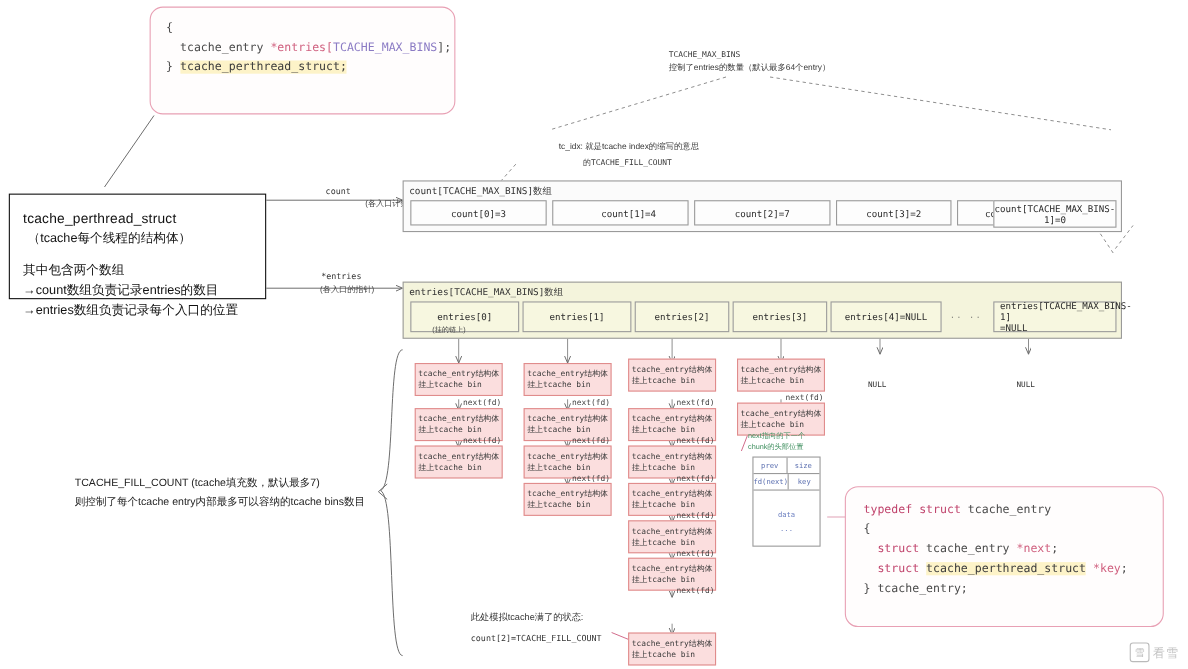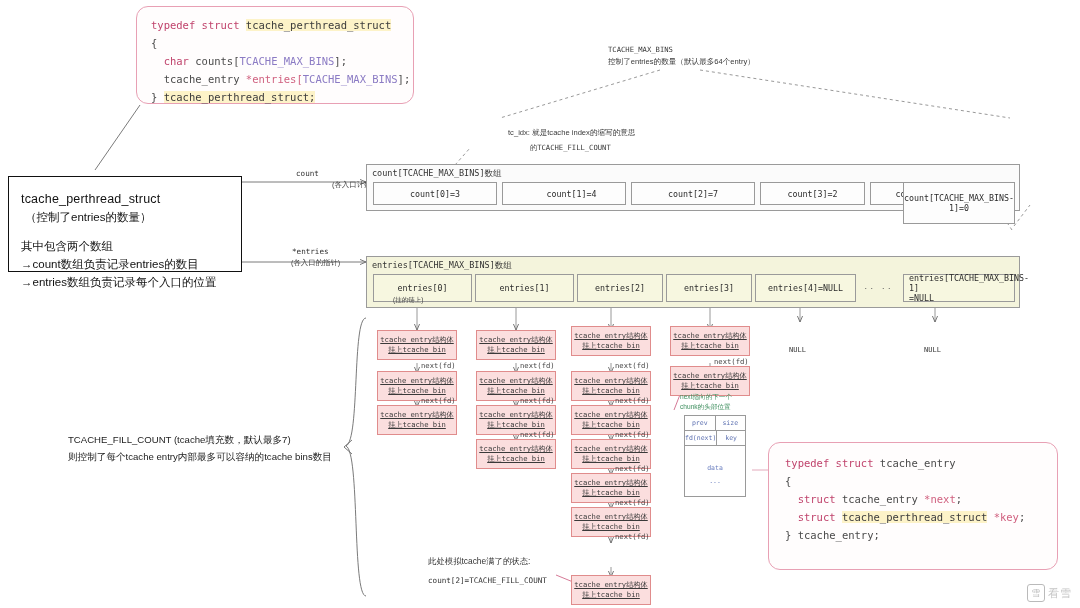--- a/index.html
+++ b/index.html
@@ -73,27 +73,25 @@
     justify-content:center;font-size:9px;color:#555;letter-spacing:3px;
   }
 
   
   .node{
     position:absolute;
     background:#fbdede;
     border:1px solid #e08c8c;
     box-sizing:border-box;
     display:flex;align-items:center;justify-content:center;
-    text-align:center;
     font-family:"DejaVu Sans Mono","Liberation Mono",monospace;
     font-size:7.2px;
     line-height:1.38;
     color:#3a3a3a;
     padding:14px 2px;
-    text-decoration:underline;
   }
   .nxtlbl{
     position:absolute;
     font-family:"DejaVu Sans Mono","Liberation Mono",monospace;
     font-size:7.2px;color:#444;
   }
   .nulllbl{
     position:absolute;
     font-family:"DejaVu Sans Mono","Liberation Mono",monospace;
     font-size:7px;color:#333;margin-top:20px;
@@ -203,30 +201,28 @@
 
       <path d="M352,440 L344,447 L352,454" stroke="#6b6b6b"></path>
 
       <path d="M556,575 L578,584" marker-end="url(#ahp)" stroke="#d06a8a"></path>
 
       <path d="M752,470 L770,470" stroke="#e0a0b4" stroke-dasharray="0"></path>
     </g>
   </svg>
 
   <div class="codebox abs" style="left:136px;top:6px;width:278px;height:98px;padding:9px 0 0 14px;">
-    <div><span class="kw">typedef struct </span><span class="hl">tcache_perthread_struct</span></div>
     <div><span class="id">{</span></div>
-    <div><span class="kw">&nbsp;&nbsp;char </span><span class="id">counts[</span><span class="ty">TCACHE_MAX_BINS</span><span class="id">];</span></div>
     <div><span class="id">&nbsp;&nbsp;tcache_entry </span><span class="pnk">*entries[</span><span class="ty">TCACHE_MAX_BINS</span><span class="id">];</span></div>
     <div><span class="id">} </span><span class="hl">tcache_perthread_struct;</span></div>
   </div>
 
   <div class="descbox abs" style="left:8px;top:176px;width:234px;height:96px;">
     <div class="t1">tcache_perthread_struct</div>
-    <div class="sub">（控制了entries的数量）</div>
+    <div class="sub">（tcache每个线程的结构体）</div>
     <div class="gap"></div>
     <div>其中包含两个数组</div>
     <div>→count数组负责记录entries的数目</div>
     <div>→entries数组负责记录每个入口的位置</div>
   </div>
 
   <div class="anno-mono" style="left:608px;top:44px;">TCACHE_MAX_BINS</div>
   <div class="anno" style="left:608px;top:56px;">控制了entries的数量（默认最多64个entry）</div>
 
   <div class="anno" style="left:508px;top:127px;">tc_idx: 就是tcache index的缩写的意思</div>
@@ -239,21 +235,21 @@
     <div class="arr-title">count[TCACHE_MAX_BINS]数组</div>
     <div class="cells">
       <div class="cell count" style="left:6px;width:124px;">count[0]=3</div>
       <div class="cell count" style="left:135px;width:124px;padding-left:15px;">count[1]=4</div>
       <div class="cell count" style="left:264px;width:124px;">count[2]=7</div>
       <div class="cell count" style="left:393px;width:105px;text-align:center;">count[3]=2</div>
       <div class="cell count" style="left:503px;width:101px;">count[4]=0</div>
       <div class="ellip" style="left:608px;width:32px;">··  ··</div>
 
     </div>
-    <div class="cell count" style="left:536px;top:17px;height:42px;width:112px;">count[TCACHE_MAX_BINS-1]=0</div>
+    <div class="cell count" style="left:536px;top:17px;height:25px;width:112px;">count[TCACHE_MAX_BINS-1]=0</div>
   </div>
 
   <div class="lbl-mono" style="left:292px;top:247px;">*entries</div>
   <div class="lbl-cn" style="left:291px;top:258px;">(各入口的指针)</div>
 
   <div class="arrwrap arr-entries" style="left:366px;top:236px;width:654px;height:52px;">
     <div class="arr-title">entries[TCACHE_MAX_BINS]数组</div>
     <div class="cells">
       <div class="cell entries" style="left:6px;width:99px;">entries[0]</div>
       <div class="cell entries" style="left:108px;width:99px;">entries[1]</div>

